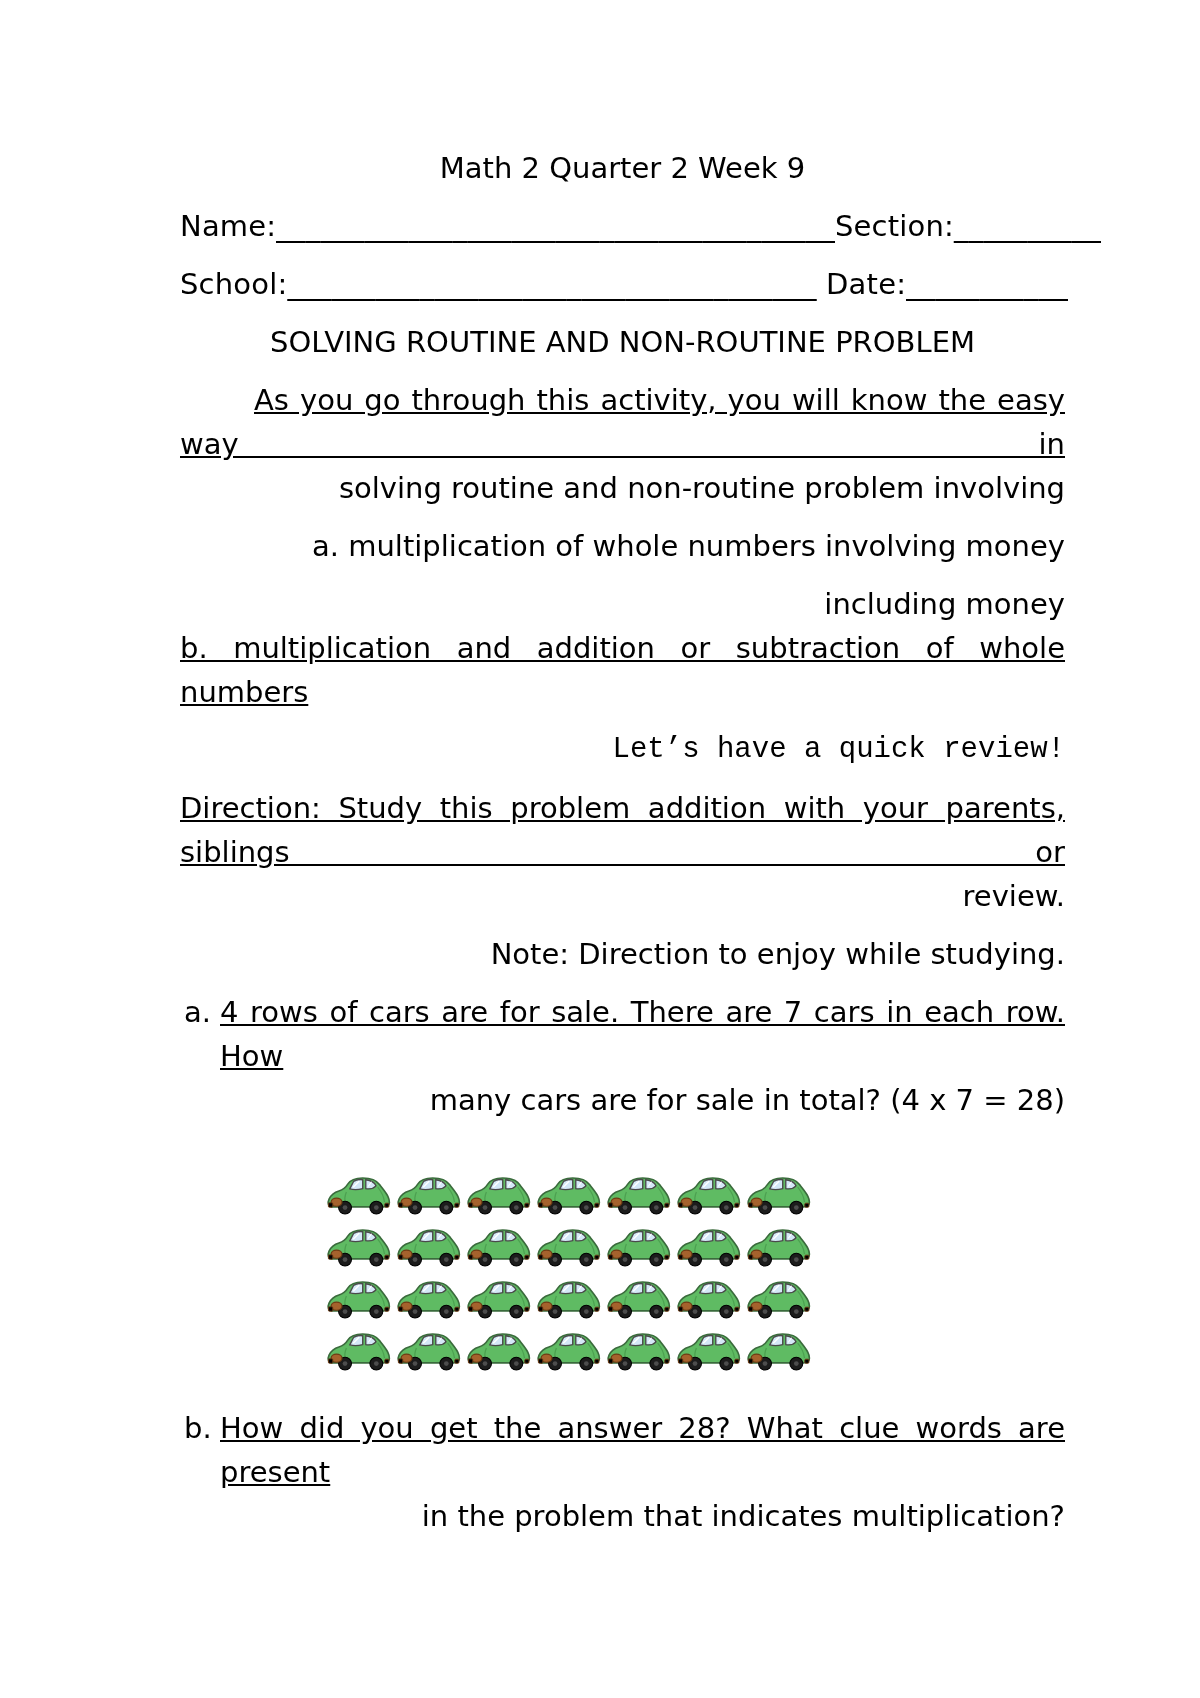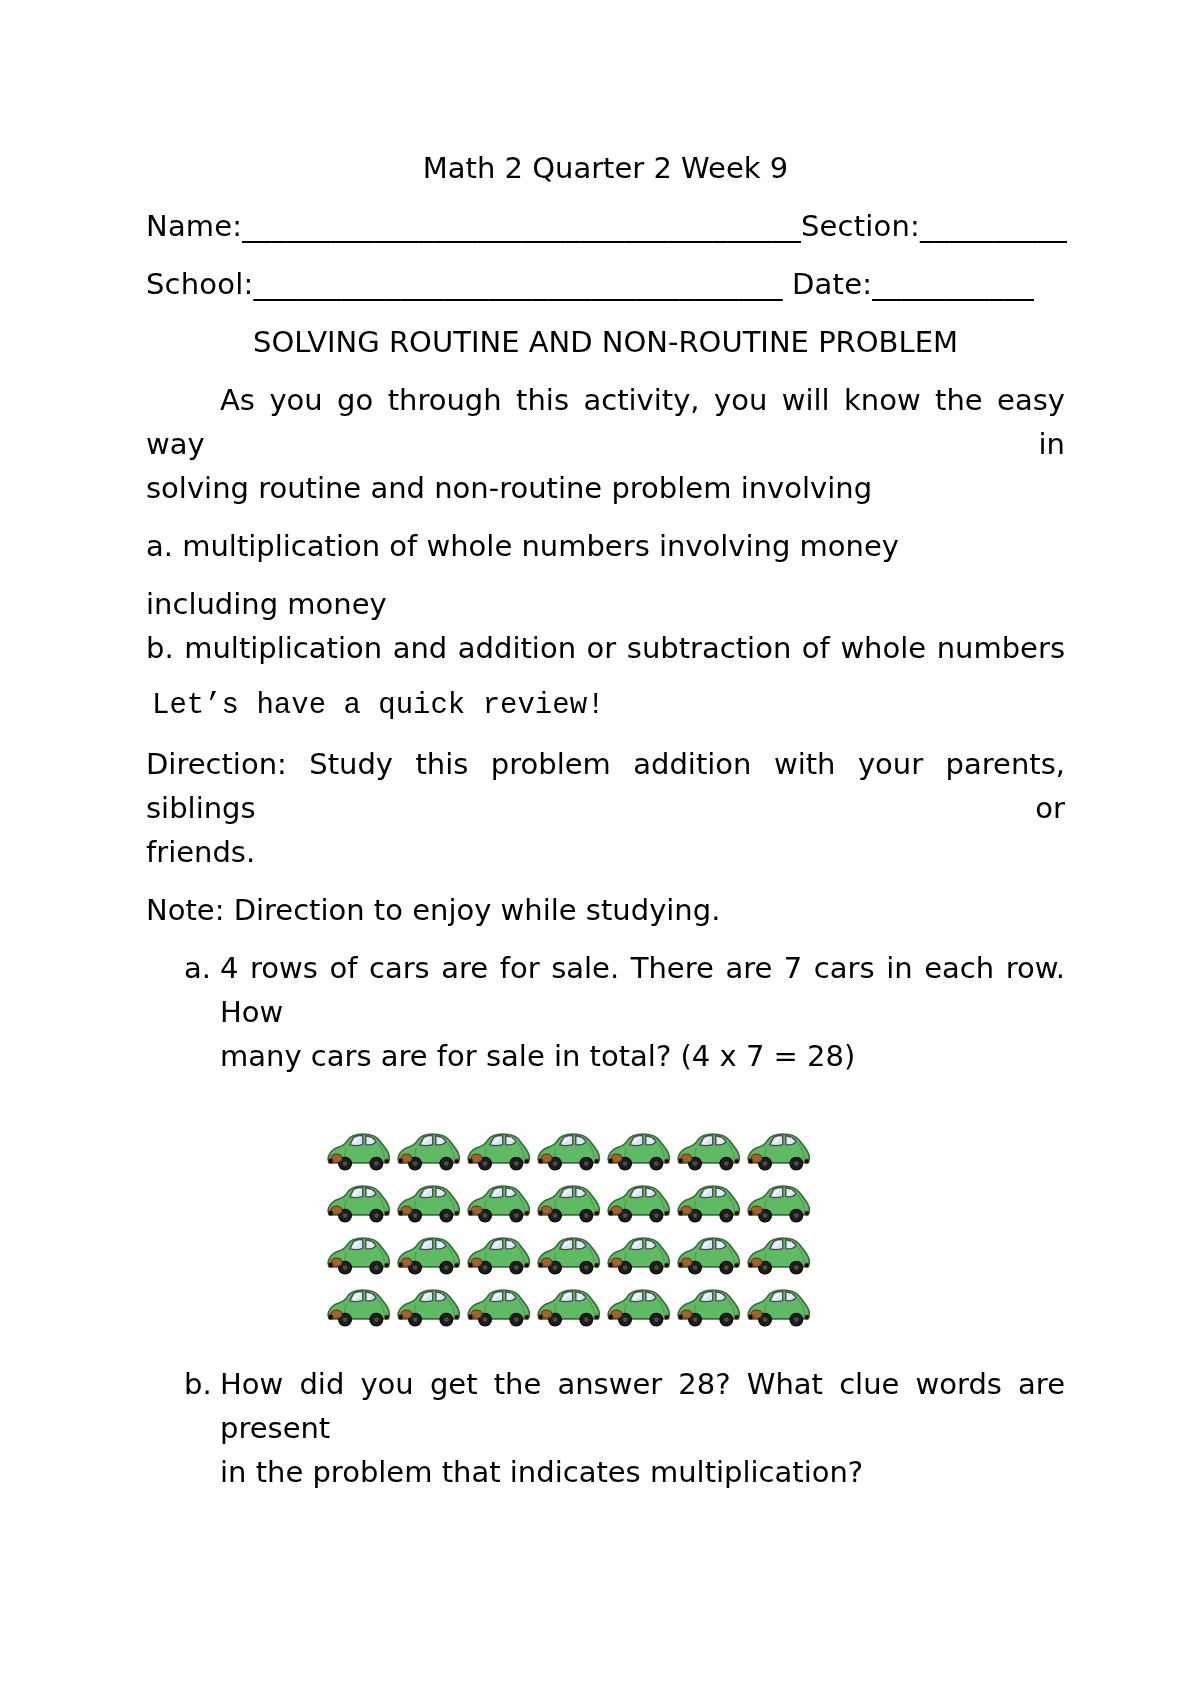--- a/index.html
+++ b/index.html
@@ -8,26 +8,26 @@
     position: relative;
     width: 1200px;
     height: 1698px;
     margin: 0 auto;
     background: #ffffff;
     font-family: "DejaVu Sans", "Liberation Sans", sans-serif;
     color: #000000;
     padding: 146px 135px 0 146px;
     overflow: hidden;
   }
-  .line { font-size: 29px; line-height: 44px; }
-  .block { margin-bottom: 14px; }
+  .line { font-size: 29px; line-height: 44px; text-align: right; }
+  .block { margin-bottom: 14px; margin-left: 34px; }
   .centered { text-align: center; }
   .bold { font-weight: normal; }
   .fillline { white-space: nowrap; letter-spacing: 0.2px; }
-  .jline { text-align: justify; text-align-last: justify; }
+  .jline { text-align: justify; text-align-last: justify; text-decoration: underline; }
   .indent-first { text-indent: 74px; }
   .review { padding-left: 6px; font-family: Liberation Mono, monospace; }
   .problem { position: relative; padding-left: 74px; }
   .problem .marker { position: absolute; left: 38px; top: 0; }
   .car-grid {
     margin-left: 179px;
     margin-top: 46px;
     margin-bottom: 30px;
     display: grid;
     grid-template-columns: repeat(7, 70px);
@@ -60,21 +60,21 @@
 
   <div class="block">
     <div class="line">including money</div>
     <div class="line jline">b. multiplication and addition or subtraction of whole numbers</div>
   </div>
 
   <div class="line block review">Let’s have a quick review!</div>
 
   <div class="block">
     <div class="line jline">Direction: Study this problem addition with your parents, siblings or</div>
-    <div class="line">friends.</div>
+    <div class="line">review.</div>
   </div>
 
   <div class="line block">Note: Direction to enjoy while studying.</div>
 
   <div class="problem">
     <span class="line marker">a.</span>
     <div class="line jline">4 rows of cars are for sale. There are 7 cars in each row. How</div>
     <div class="line">many cars are for sale in total? (4 x 7 = 28)</div>
   </div>
 

